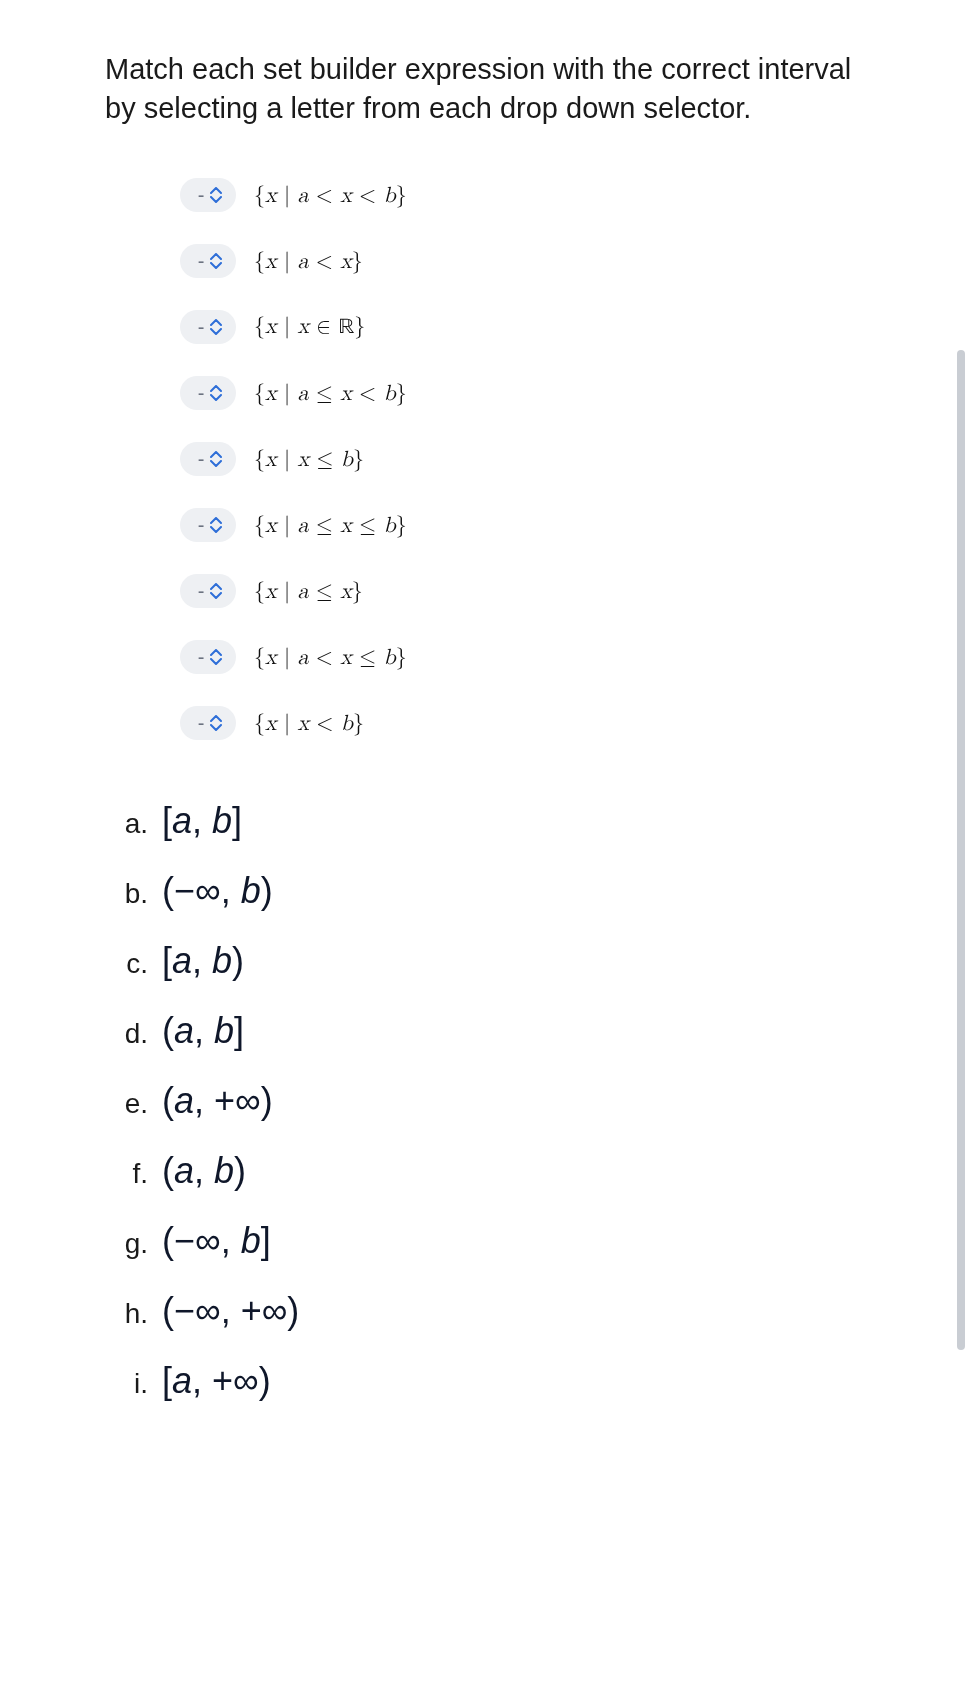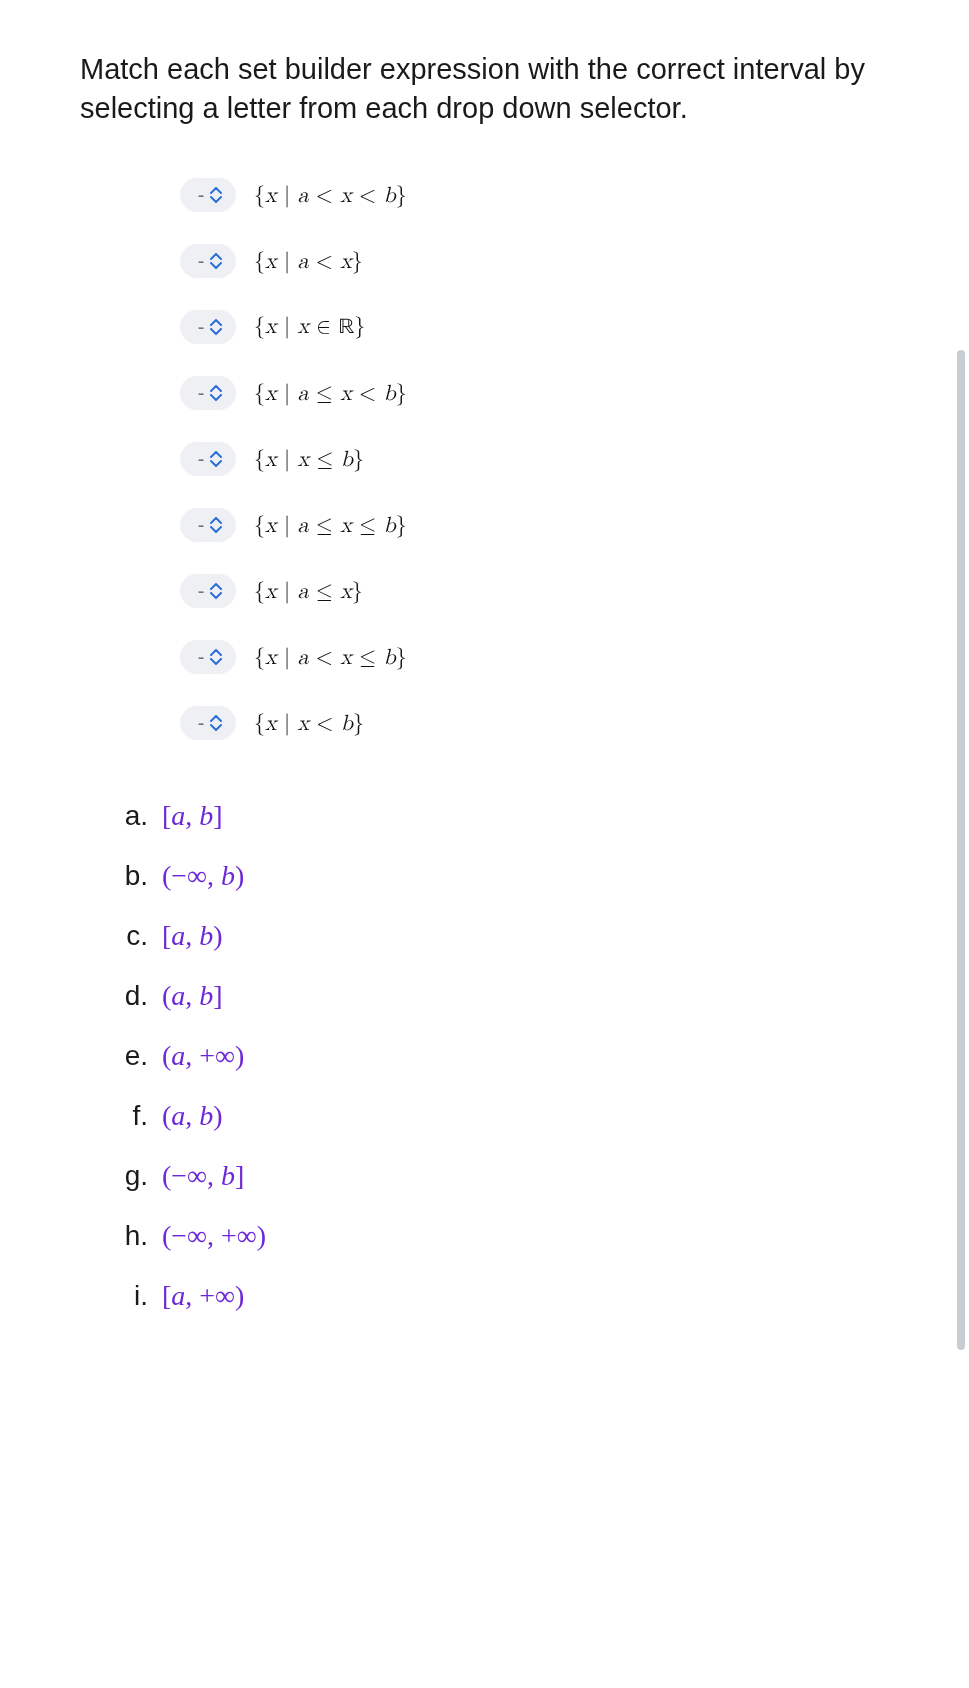--- a/index.html
+++ b/index.html
@@ -14,20 +14,21 @@
   }
   .page {
     padding: 50px 80px 40px 80px;
   }
   .instructions {
     font-size: 29px;
     line-height: 1.35;
     color: #1a1a1a;
     margin-bottom: 50px;
     font-weight: 400;
+    margin-left: 25px;
   }
   .matching-list {
     margin-left: 100px;
     margin-bottom: 60px;
   }
   .match-row {
     display: flex;
     align-items: center;
     margin-bottom: 32px;
   }
@@ -73,23 +74,23 @@
   }
   .option-letter {
     font-size: 28px;
     color: #1a1a1a;
     width: 52px;
     text-align: right;
     padding-right: 14px;
     flex-shrink: 0;
   }
   .option-expr {
-    font-family: Liberation Serif, serif;
-    font-size: 28px;
-    color: #6d28d9;
+    font-family: Liberation Sans, sans-serif;
+    font-size: 36px;
+    color: #0f172a;
   }
   .scrollbar {
     position: absolute;
     right: 4px;
     top: 350px;
     width: 8px;
     height: 1000px;
     background: #c9cdd3;
     border-radius: 4px;
   }

